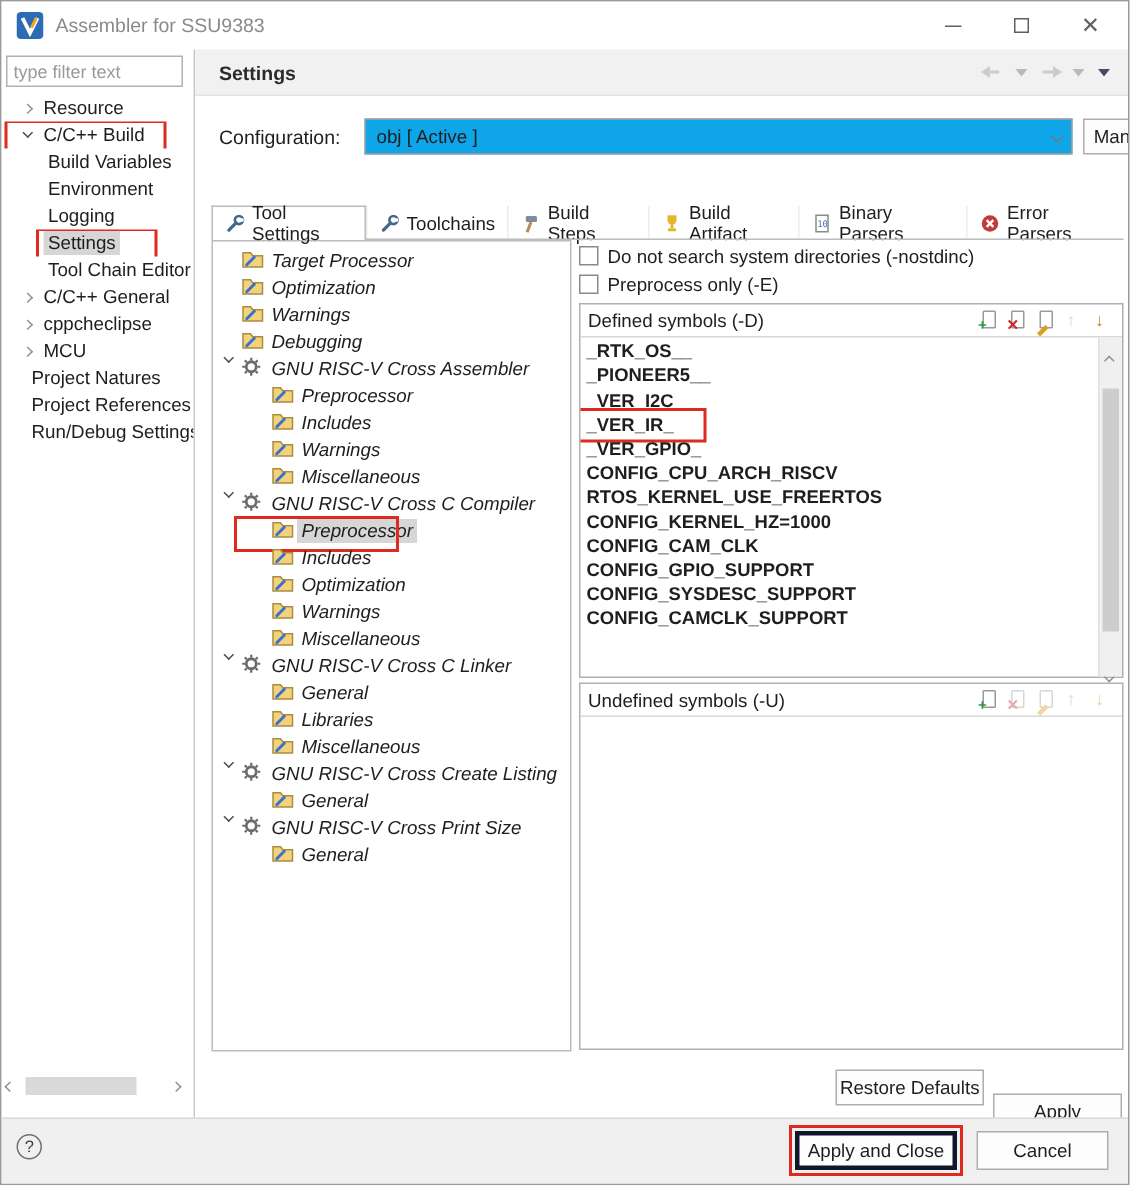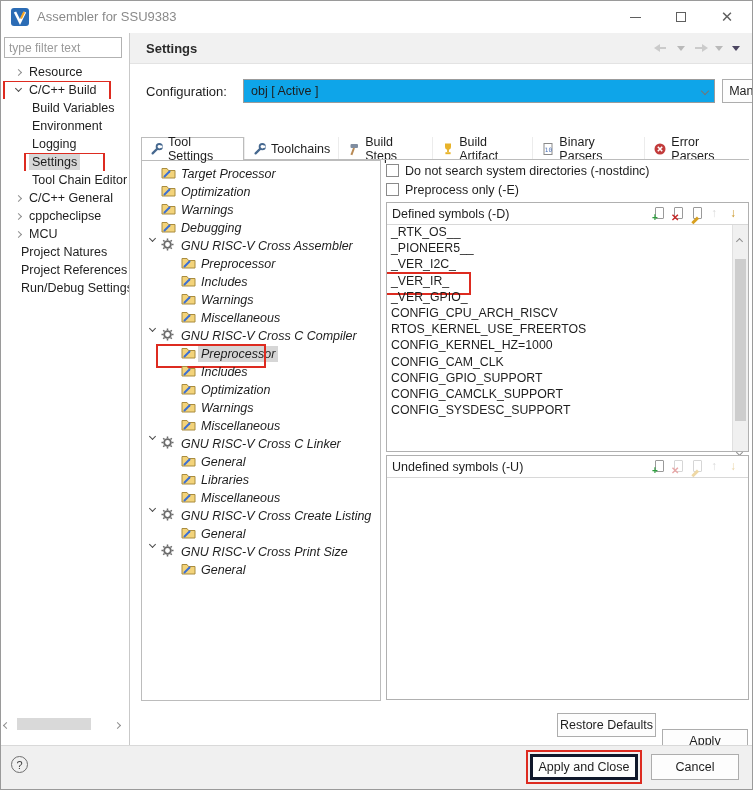--- a/index.html
+++ b/index.html
@@ -104,21 +104,21 @@
   .mini { position:relative; width:15px; height:15px; }
   .mini .doc { position:absolute; left:3px; top:1px; width:9px; height:12px; background:#fff; border:1px solid #9a9a9a; border-radius:1px; }
   .mini .badge { position:absolute; left:0; bottom:-2px; font-size:10px; font-weight:bold; line-height:10px; }
   .mini .badge.add { color:#2e9e3e; }
   .mini .badge.del { color:#c62828; }
   .mini .pencil { position:absolute; left:1px; bottom:0; width:8px; height:2.5px; background:#d8a020; transform:rotate(-45deg); }
   .mini .arr { position:absolute; left:2px; top:0; font-size:12px; line-height:15px; font-weight:bold; }
   .mini .arr.up { color:#a0a0a0; } .mini .arr.dn { color:#c8921f; }
   .mini.dis { opacity:.4; }
   .symlist { position:absolute; left:0; top:22px; right:0; bottom:0; overflow:hidden; }
-  .symrow { height:16.2px; font-size:12.3px; padding:0 4px; white-space:nowrap; position:relative; display:flex; align-items:flex-start; }
+  .symrow { height:16.2px; font-size:12.3px; padding:0 4px; white-space:nowrap; position:relative; display:flex; align-items:flex-end;font-weight:bold; }
   .symrow.annotated::after { content:""; position:absolute; left:-6px; top:-2px; width:86px; height:19px; border:2px solid #dd2b20; }
   
   .vscroll { position:absolute; right:0; top:22px; bottom:0; width:16px; background:#f0f0f0; border-left:1px solid #e0e0e0; }
   .vscroll .thumb { position:absolute; left:2px; right:2px; top:34px; height:162px; background:#cdcdcd; }
   .varrow { position:absolute; left:4px; width:7px; height:7px; }
   .varrow i { display:inline-block; width:5px; height:5px; border-right:1.4px solid #8f8f8f; border-bottom:1.4px solid #8f8f8f; }
   .varrow.up { top:5px; } .varrow.up i { transform:rotate(-135deg); }
   .varrow.dn { bottom:3px; } .varrow.dn i { transform:rotate(45deg); }
 
   
@@ -674,24 +674,24 @@
         <div class="symrow">
           <span>CONFIG_KERNEL_HZ=1000</span>
         </div>
         <div class="symrow">
           <span>CONFIG_CAM_CLK</span>
         </div>
         <div class="symrow">
           <span>CONFIG_GPIO_SUPPORT</span>
         </div>
         <div class="symrow">
+          <span>CONFIG_SYSDESC_SUPPORT</span>
+        </div>
+        <div class="symrow">
           <span>CONFIG_CAMCLK_SUPPORT</span>
-        </div>
-        <div class="symrow">
-          <span>CONFIG_SYSDESC_SUPPORT</span>
         </div>
     </div>
     <div class="vscroll">
       <span class="varrow up"><i></i></span>
       <div class="thumb"></div>
       <span class="varrow dn"><i></i></span>
     </div>
   </div>
 
   <div class="symgroup undefined">

